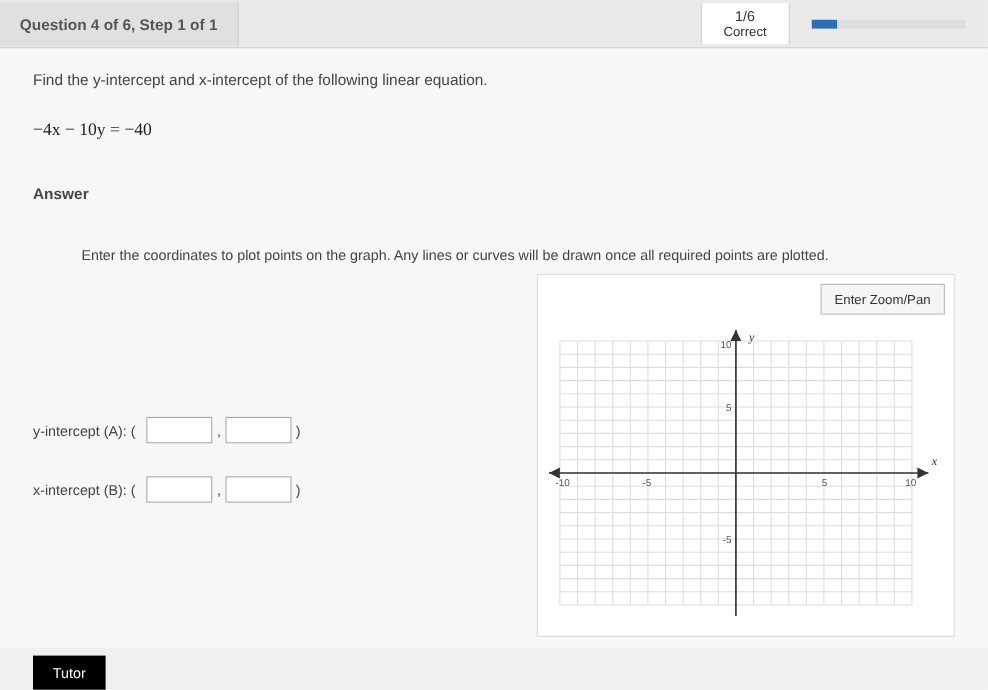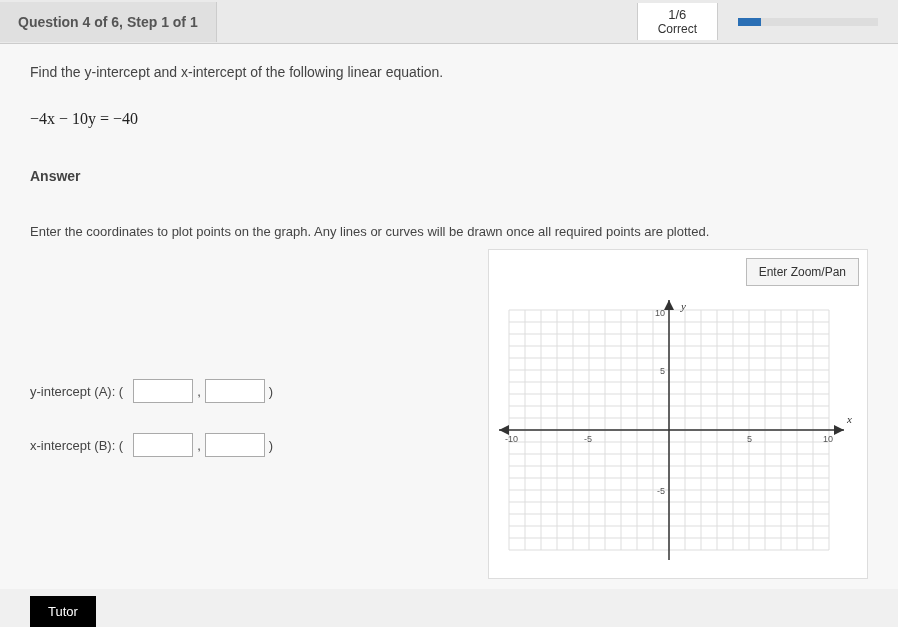--- a/index.html
+++ b/index.html
@@ -74,20 +74,21 @@
     .answer-heading {
       font-weight: bold;
       font-size: 14px;
       color: #444;
       margin-bottom: 40px;
     }
     .subtext {
       font-size: 13px;
       color: #444;
       margin-bottom: 10px;
+      margin-left: 44px;
     }
     .answer-area {
       display: flex;
       gap: 20px;
     }
     .inputs-col {
       flex: 1;
       padding-top: 130px;
     }
     .input-row {

